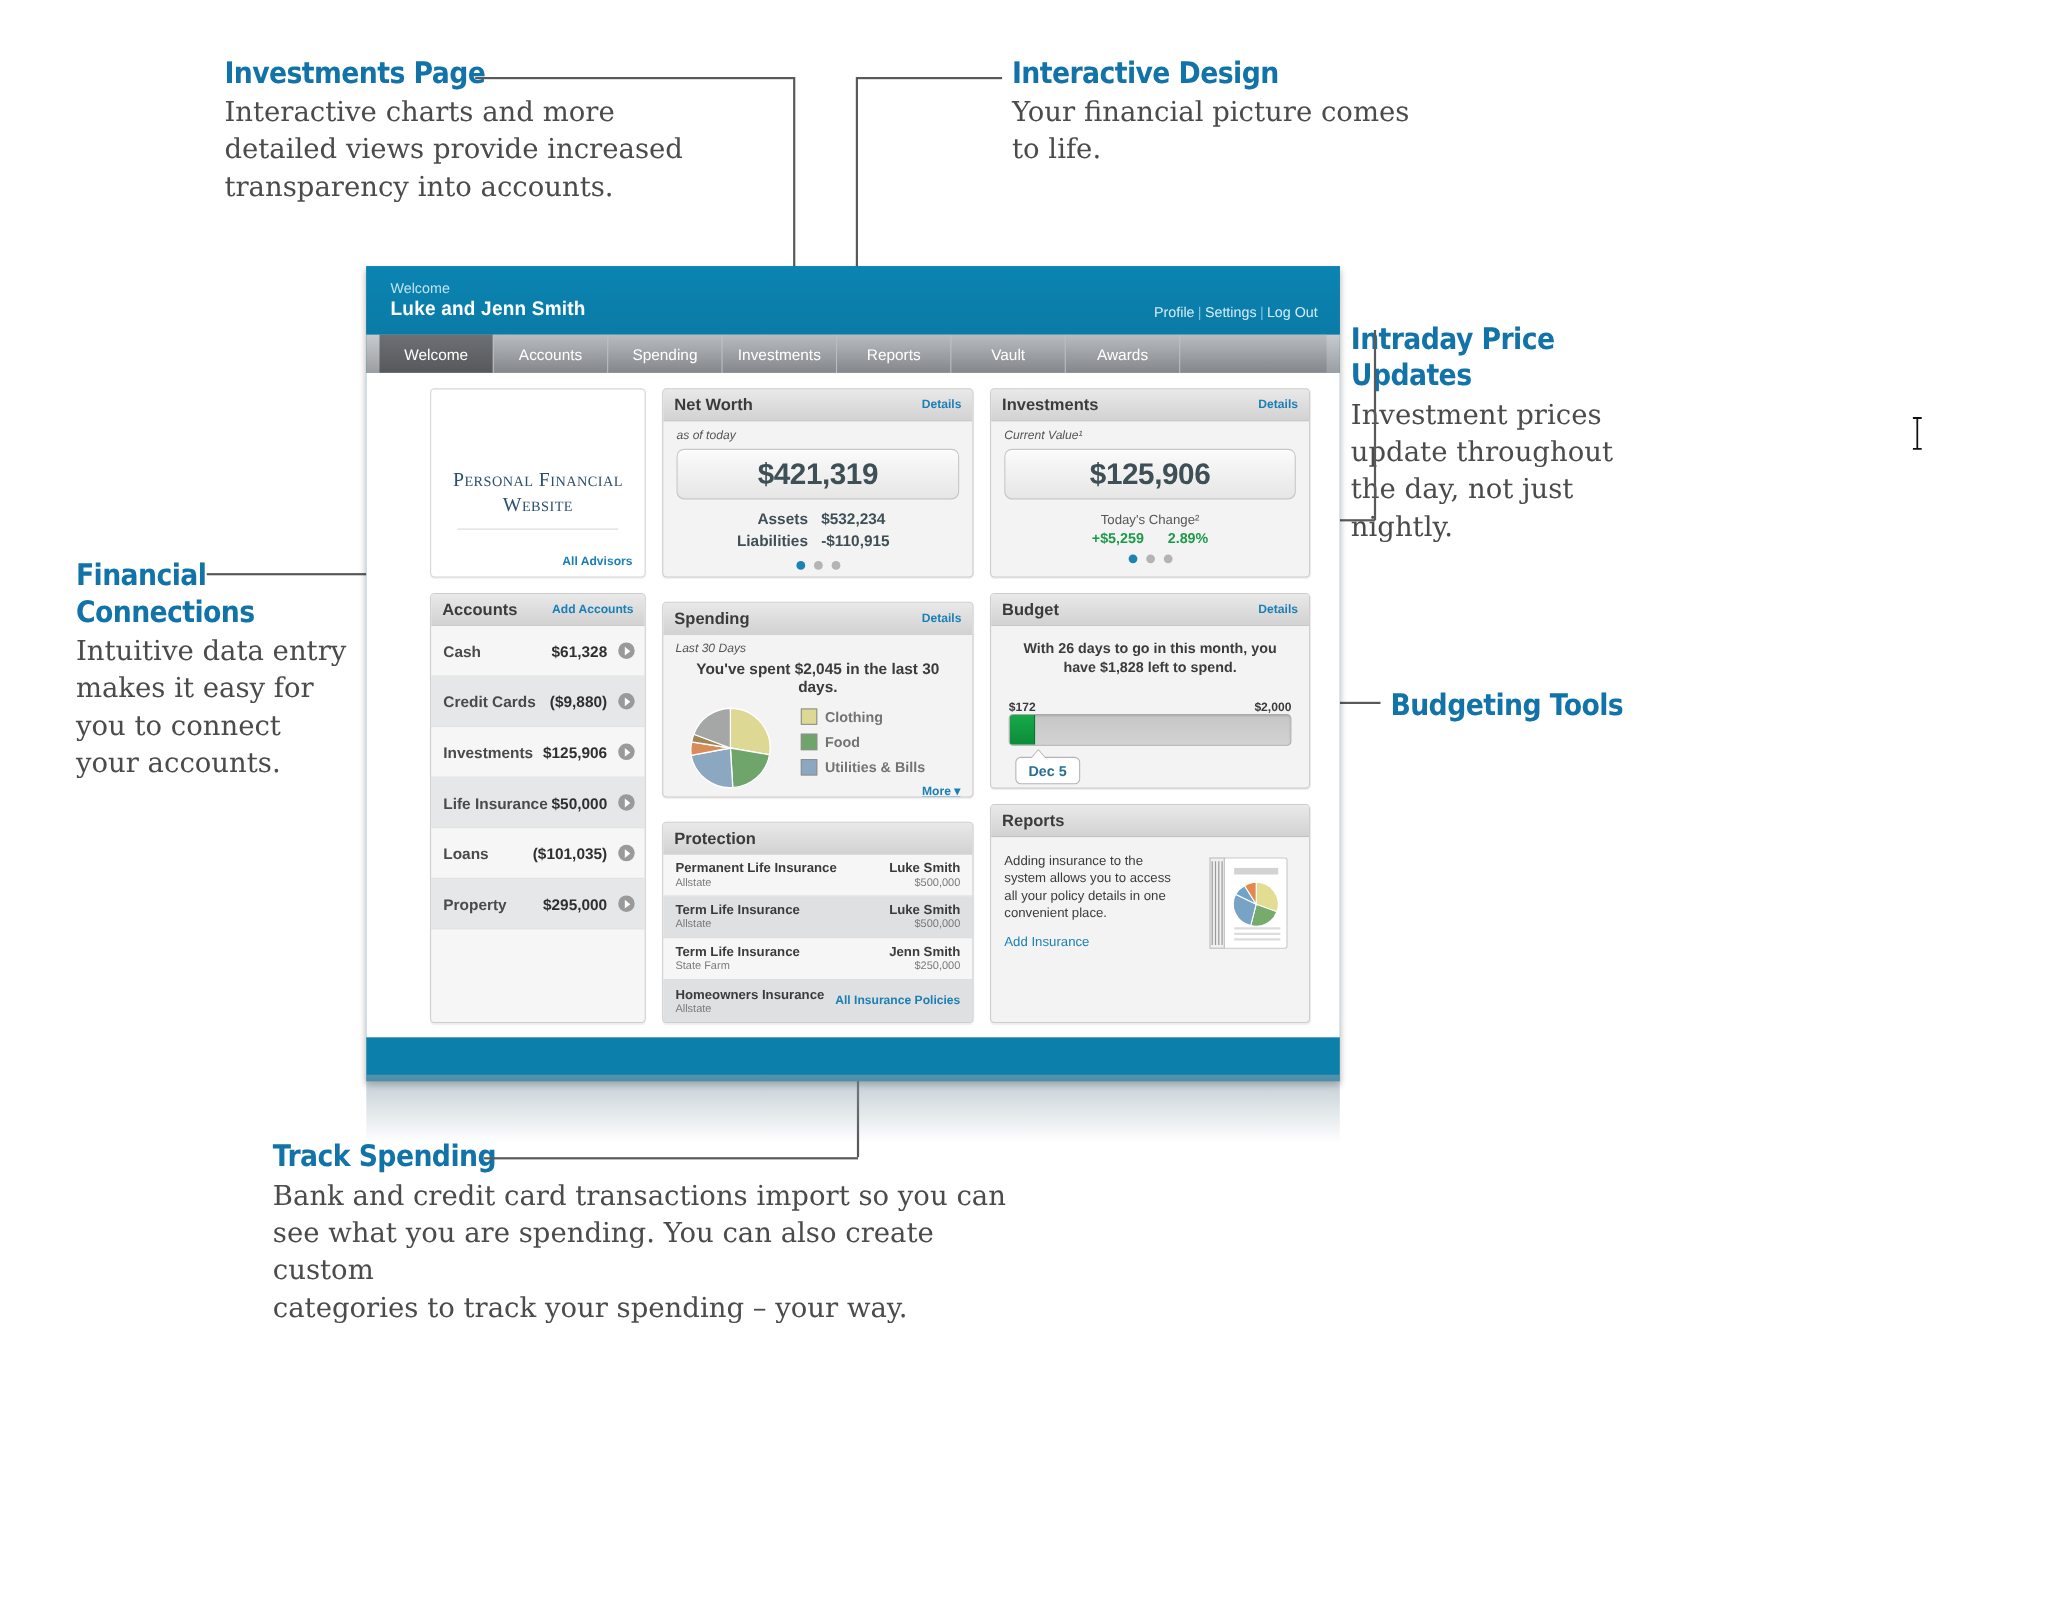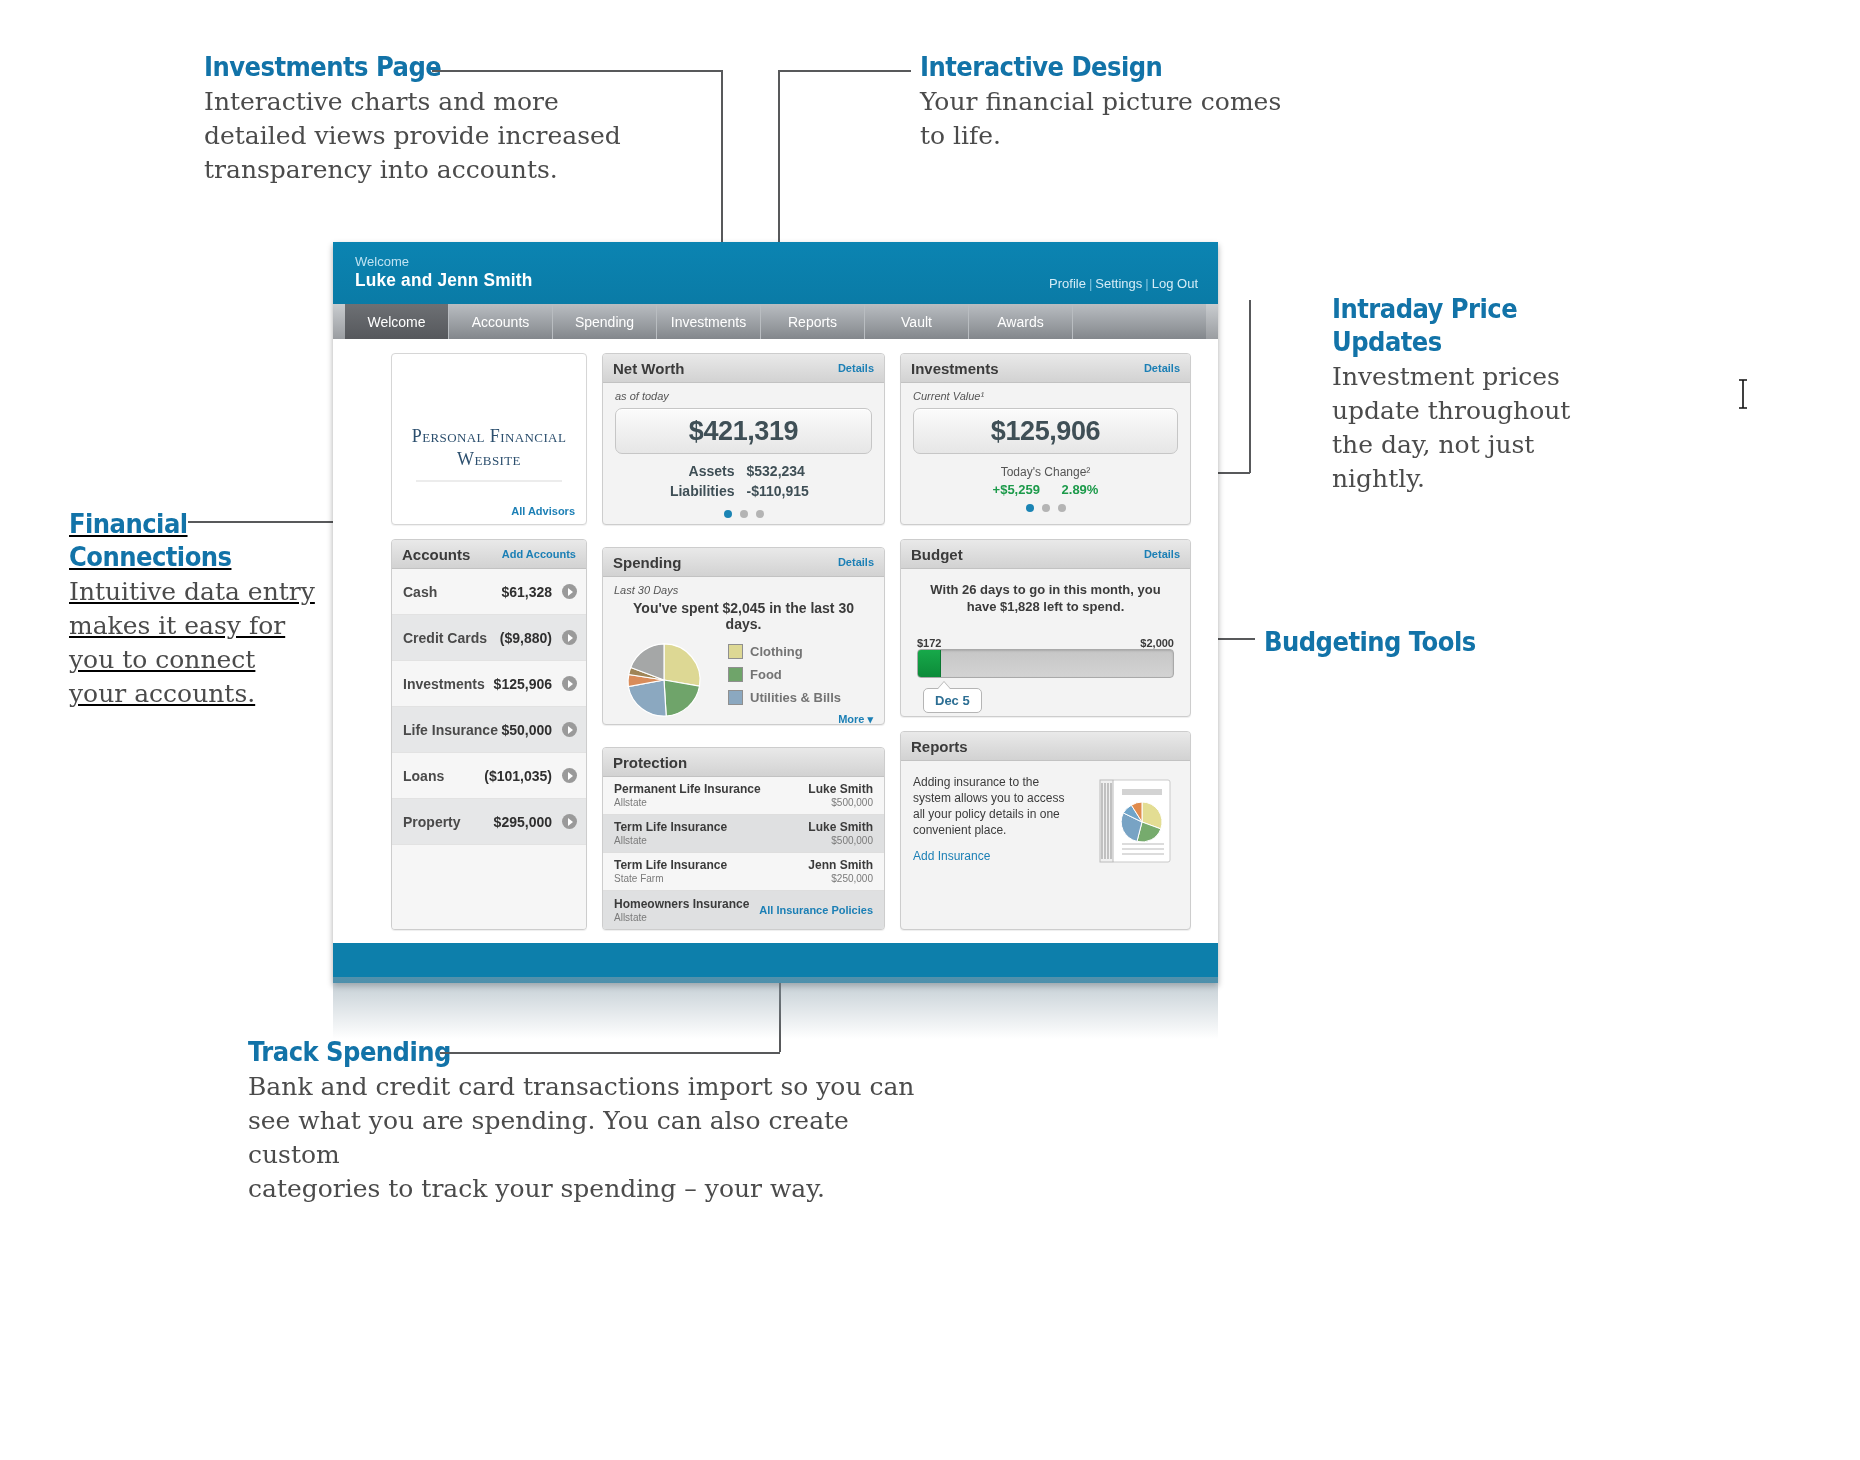--- a/index.html
+++ b/index.html
@@ -183,33 +183,33 @@
 
 <div class="callout" style="left:920px;top:50px;width:400px;">
   <h3>Interactive Design</h3>
   <p>Your financial picture comes
 to life.</p>
 </div>
 <div class="leader leader-h" style="left:779px;top:70px;width:132px;"></div>
 <div class="leader leader-v" style="left:778px;top:70px;height:318px;"></div>
 <div class="arrowhead arr-down" style="left:770px;top:386px;"></div>
 
-<div class="callout" style="left:1332px;top:292px;width:300px;">
+<div class="callout" style="left:1228px;top:292px;width:300px;">
   <h3>Intraday Price
 Updates</h3>
   <p>Investment prices
 update throughout
 the day, not just
 nightly.</p>
 </div>
 <div class="leader leader-v" style="left:1249px;top:300px;height:173px;"></div>
 <div class="leader leader-h" style="left:1127px;top:472px;width:123px;"></div>
 <div class="arrowhead arr-left" style="left:1112px;top:464px;"></div>
 
-<div class="callout" style="left:69px;top:507px;width:270px;text-decoration:underline;">
+<div class="callout" style="left:69px;top:507px;width:270px;">
   <h3>Financial
 Connections</h3>
   <p>Intuitive data entry
 makes it easy for
 you to connect
 your accounts.</p>
 </div>
 <div class="leader leader-h" style="left:188px;top:521px;width:336px;"></div>
 <div class="leader leader-v" style="left:523px;top:521px;height:25px;"></div>
 <div class="arrowhead arr-down" style="left:515px;top:544px;"></div>

